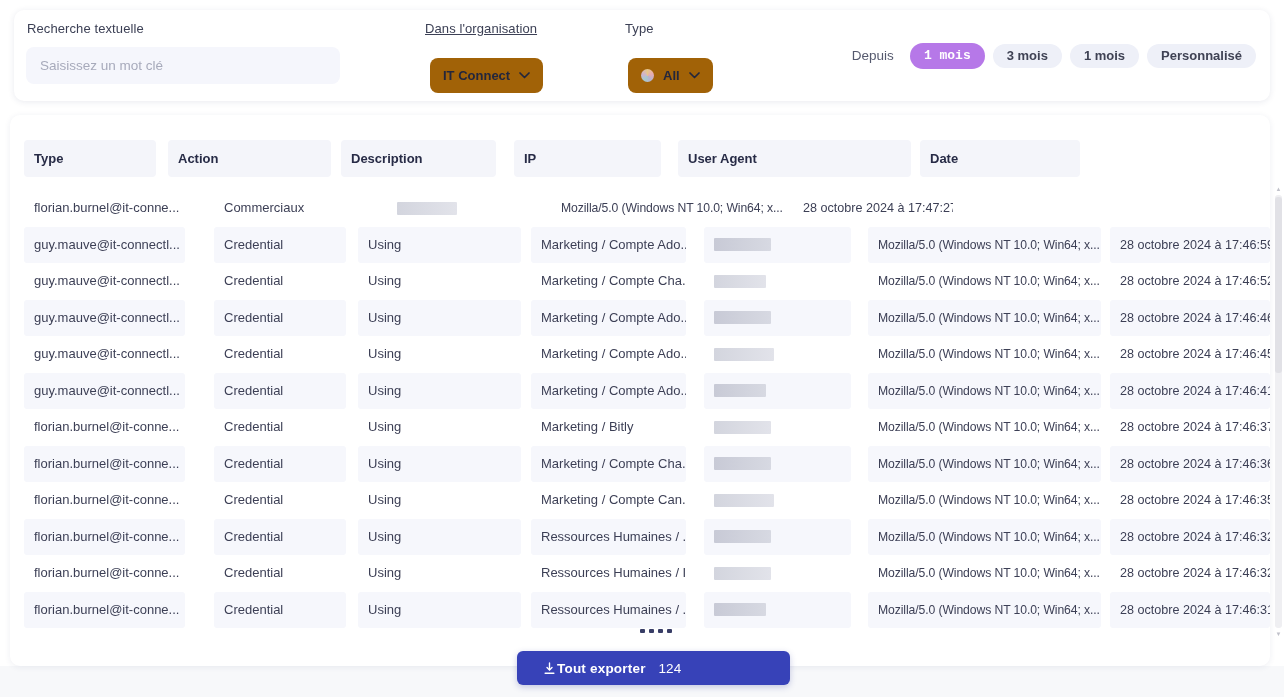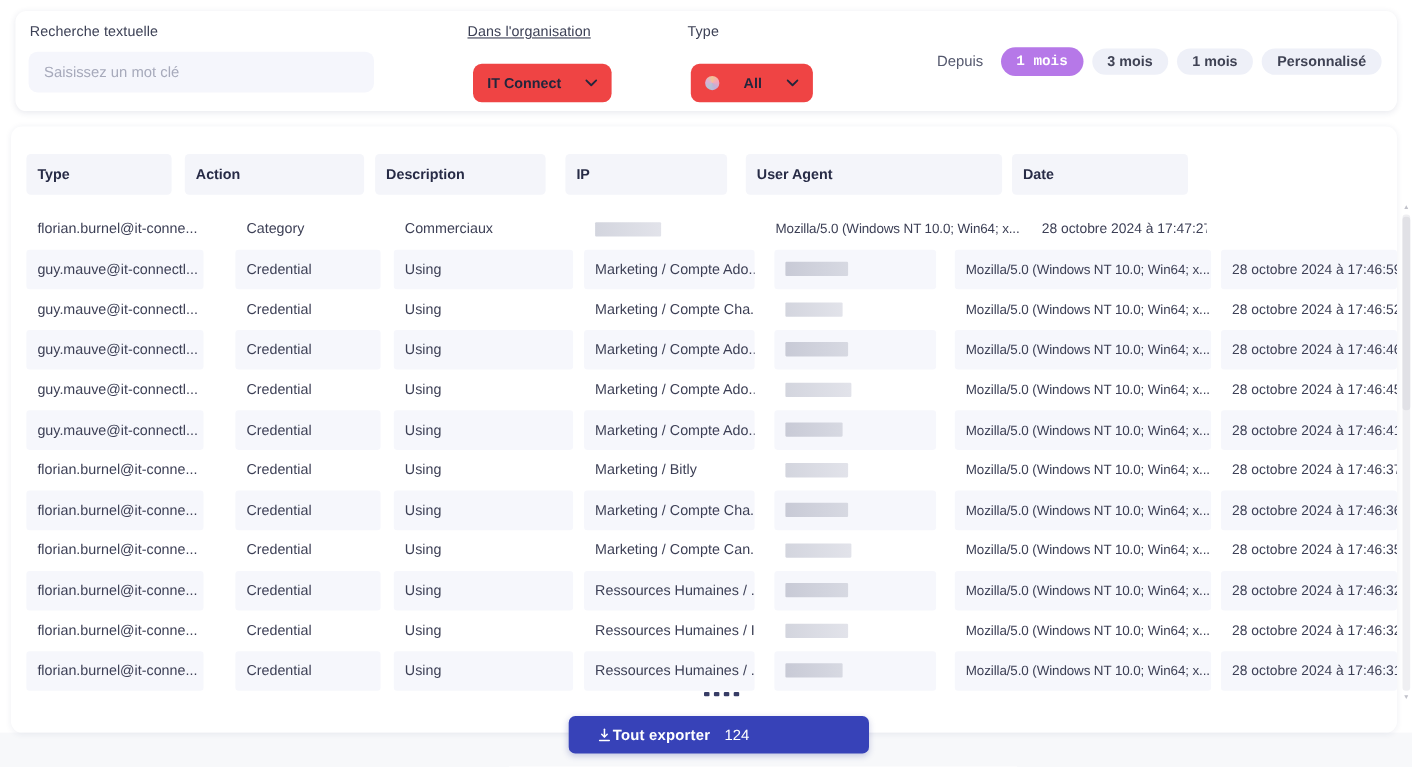--- a/index.html
+++ b/index.html
@@ -26,22 +26,22 @@
   .search-input{
     position:absolute; left:12px; top:37px; width:314px; height:37px;
     background:#f5f6fc; border:none; border-radius:8px;
     padding:0 14px; font-family:"Liberation Sans",sans-serif;
     font-size:13.5px; color:#3c3f55; outline:none;
   }
   .search-input::placeholder{ color:#a7aabb; }
 
   .select{
     position:absolute; top:48px; height:35px;
-    background:#ef4444; border-radius:8px;
-    display:flex; align-items:center; gap:22px; padding:0 13px;
+    background:#a16207; border-radius:8px;
+    display:flex; align-items:center; gap:9px; padding:0 13px;
     font-size:13px; font-weight:700; color:#23263c; cursor:pointer;
   }
   .sel-org{ left:416px; }
   .sel-type{ left:614px; }
   .chev{ width:11px; height:7px; display:block; }
   .color-wheel{
     width:13px; height:13px; border-radius:50%;
     background:conic-gradient(#f3d9a2,#f5b8d0,#b9c2f2,#a8dcf0,#d9c2ee,#f3d9a2);
     opacity:.85;
   }
@@ -173,21 +173,20 @@
     <div class="th c1">Type</div>
     <div class="th c2">Action</div>
     <div class="th c3">Description</div>
     <div class="th c4">IP</div>
     <div class="th c5">User Agent</div>
     <div class="th c6">Date</div>
   </div>
   <div class="tbody">
   <div class="row">
     <div class="td c0">florian.burnel@it-conne...</div>
-    <div class="td c1">Category</div>
     <div class="td c3">Commerciaux</div>
     <div class="td c4 ip">
           <span class="redact"></span>
         </div>
     <div class="td c5 ua">Mozilla/5.0 (Windows NT 10.0; Win64; x...</div>
     <div class="td c6 date">28 octobre 2024 à 17:47:27</div>
   </div>
 
   <div class="row shaded">
     <div class="td c0">guy.mauve@it-connectl...</div>

